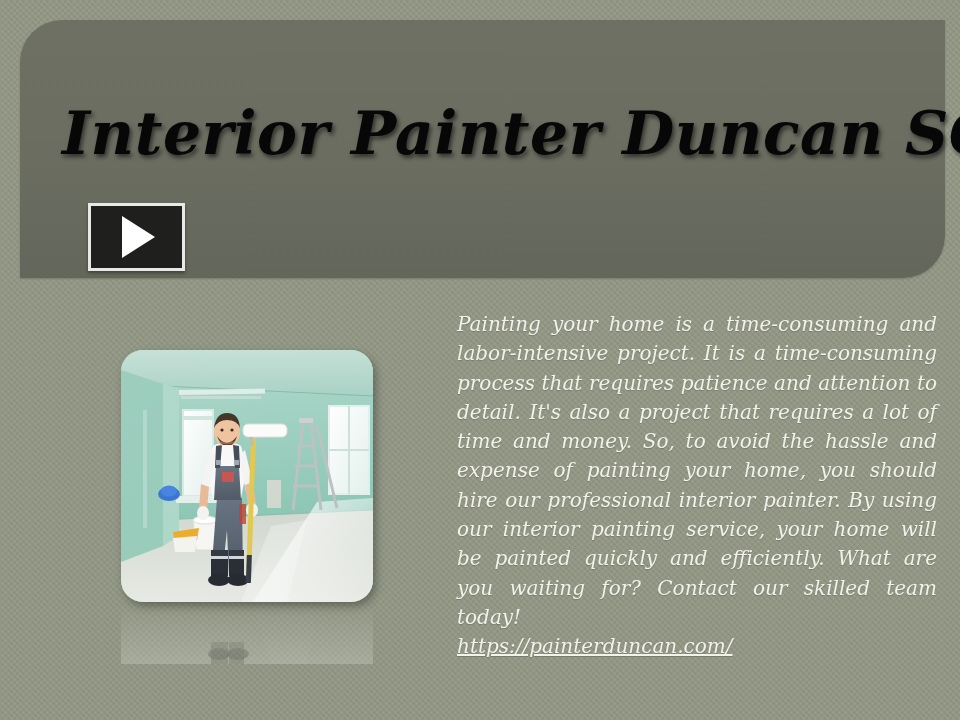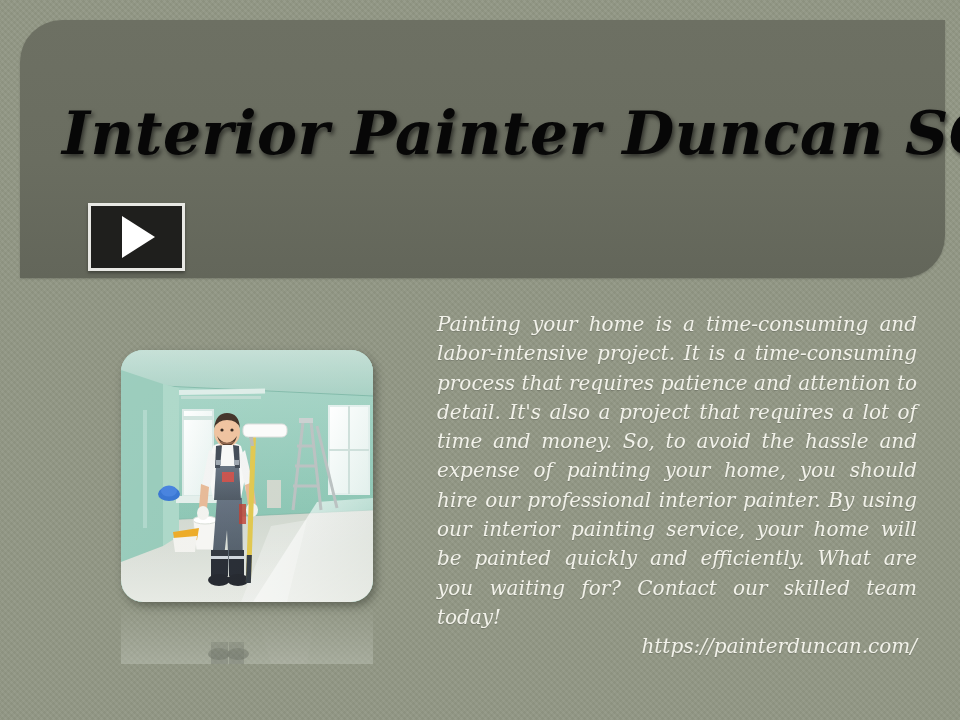--- a/index.html
+++ b/index.html
@@ -108,35 +108,36 @@
     pointer-events: none;
     -webkit-mask-image: linear-gradient(to top, transparent 5%, rgba(0,0,0,0.9) 100%);
     mask-image: linear-gradient(to top, transparent 5%, rgba(0,0,0,0.9) 100%);
   }
 
   .scene { position:absolute; inset:0; }
 
   
   #body-text {
     position: absolute;
-    left: 437px;
+    left: 457px;
     top: 310px;
     width: 480px;
     font-family: "DejaVu Serif", "Liberation Serif", serif;
     font-style: italic;
     font-size: 20px;
     line-height: 29.3px;
     color: #f2f2ea;
     text-align: justify;
     text-justify: inter-word;
     text-shadow: 0 1px 1px rgba(0,0,0,0.18);
   }
   #body-text .last-line {
     display: block;
-    text-align: right;
+    text-align: left;
+    text-decoration: underline;
   }
 </style>
 </head>
 <body>
 
 <div id="slide">
 
   <div id="title-panel">
     <div id="title-text">Interior Painter Duncan SC</div>
 

